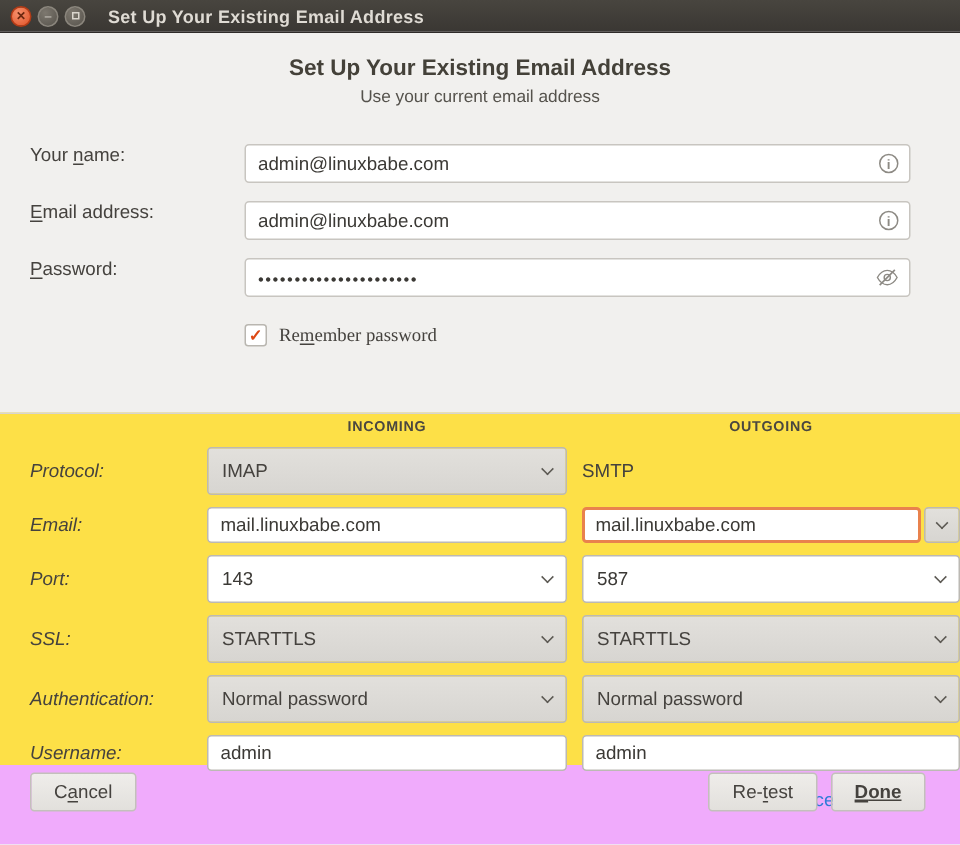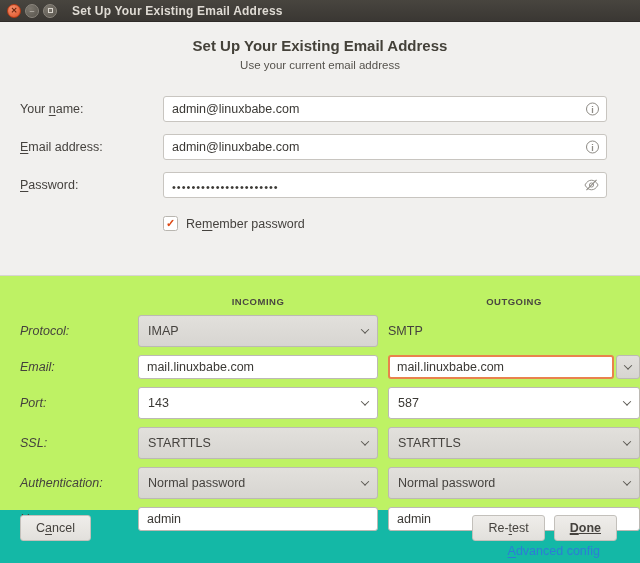--- a/index.html
+++ b/index.html
@@ -39,21 +39,21 @@
     margin-left:11px; color:#dfdbd4; font-weight:bold; font-size:12px;
     letter-spacing:.2px;
   }
 
   
   .upper { padding-top:15px; height:253px; }
   .hd-title { text-align:center; font-size:15px; font-weight:600; color:#444139; }
   .hd-sub   { text-align:center; font-size:11.5px; color:#55524c; margin-top:5px; }
 
   .form { margin-top:25px; }
-  .frow { display:flex; align-items:center; padding:0 33px 0 20px; margin-bottom:12px; }
+  .frow { display:flex; align-items:flex-start; padding:0 33px 0 20px; margin-bottom:12px; }
   .flabel { width:143px; font-size:12.5px; color:#45423e; flex:none; }
   .mn { text-decoration:underline; text-underline-offset:2px; }
   .tfield { flex:1; position:relative; height:26px; }
   .tfield input {
     width:100%; height:100%;
     border:1px solid #c8c5c0; border-radius:3px;
     background:#fff; color:#3b3935;
     font-family:"Liberation Sans", sans-serif;
     font-size:12.5px; padding:0 30px 0 8px; outline:none;
   }
@@ -67,26 +67,26 @@
     color:#8d8a84; font-size:9px; font-weight:bold;
     display:flex; align-items:center; justify-content:center;
   }
   .chkrow { display:flex; align-items:center; margin-left:163px; margin-top:18px; }
   .checkbox {
     width:15px; height:15px; background:#fff;
     border:1px solid #b9b6b0; border-radius:2.5px;
     color:#dd4814; font-size:11px; font-weight:bold;
     display:flex; align-items:center; justify-content:center;
   }
-  .chklabel { margin-left:8px; font-size:12.5px; }
+  .chklabel { margin-left:8px; font-size:12.5px;font-family:Liberation Serif, serif; }
 
   
   .lower {
-    background:#bef264; border-top:1px solid #d7d5d1;
-    height:235px; padding-top:20px;
+    background:#fde047; border-top:1px solid #d7d5d1;
+    height:235px; padding-top:3px;
   }
   .cfg {
     display:grid;
     grid-template-columns:108px 240px 252px;
     column-gap:10px; row-gap:8px;
     padding-left:20px; align-items:center;
   }
   .colhead {
     text-align:center; font-size:9.5px; font-weight:bold;
     letter-spacing:.5px; color:#4a4740;
@@ -122,21 +122,21 @@
     background:linear-gradient(#e2e0dc,#d7d5d1);
     border:1px solid #bcb9b4; border-radius:3px;
     display:flex; align-items:center; justify-content:center;
   }
   .smtp { font-size:12.5px; color:#45423e; }
   .adv-row { grid-column:1 / 4; text-align:right; padding-right:40px; margin-top:2px; }
   .adv-link { font-size:12.5px; color:#2e7cd6; cursor:pointer; }
 
   
   .footer {
-    height:53px; background:#14b8a6;
+    height:53px; background:#f0abfc;
     display:flex; align-items:center; justify-content:space-between;
     padding:0 23px 17px 20px;
   }
   .btn {
     height:26px; padding:0 15px;
     background:linear-gradient(#efedea,#e2e0dc);
     border:1px solid #c3c0bb; border-radius:3px;
     font-family:"Liberation Sans", sans-serif;
     font-size:12.5px; color:#45423e;
     display:flex; align-items:center; cursor:default;

